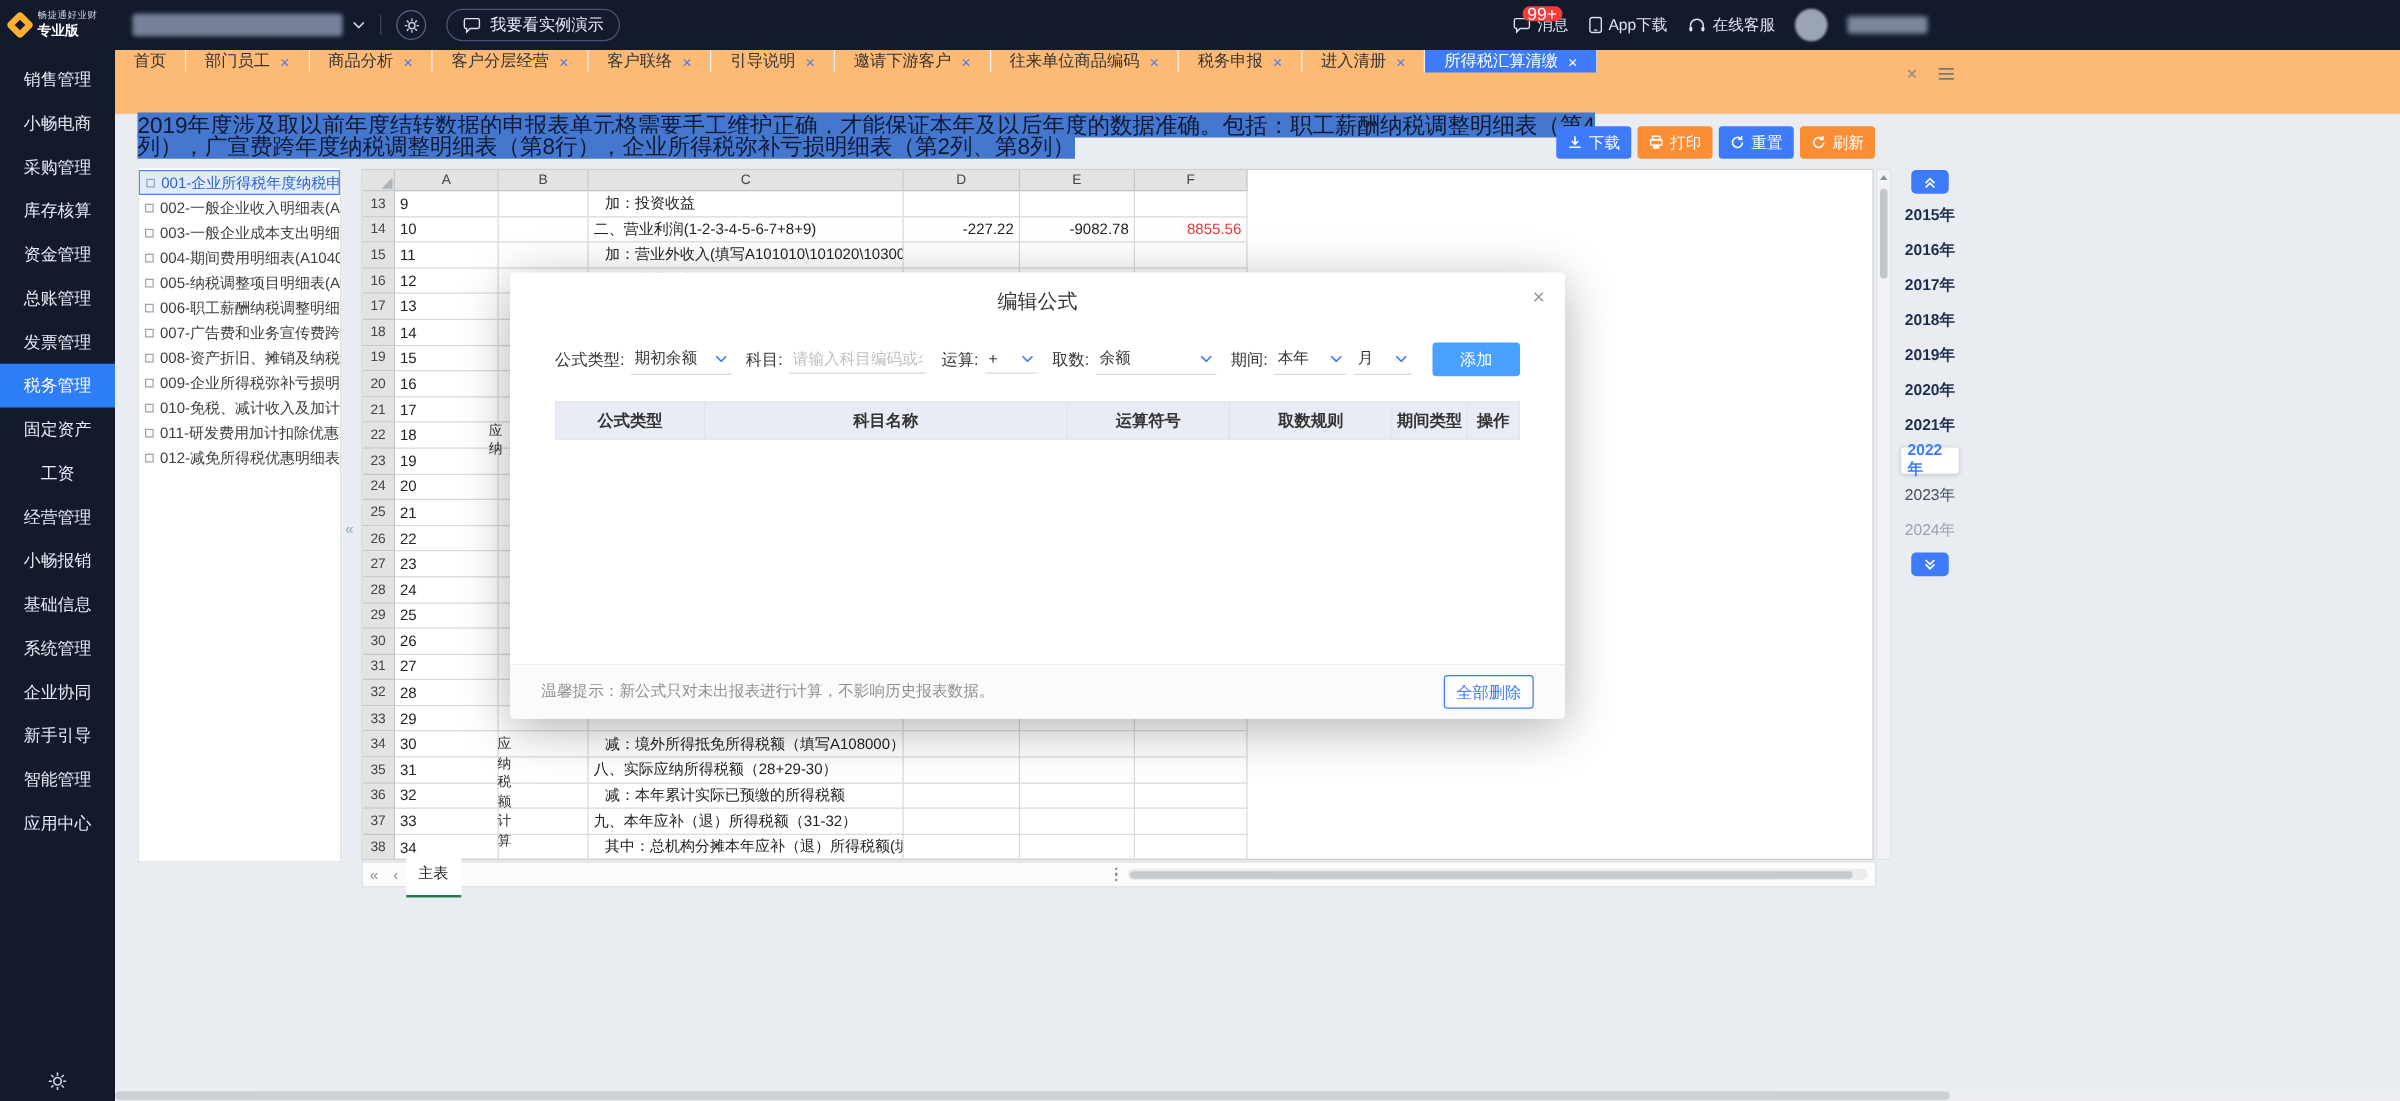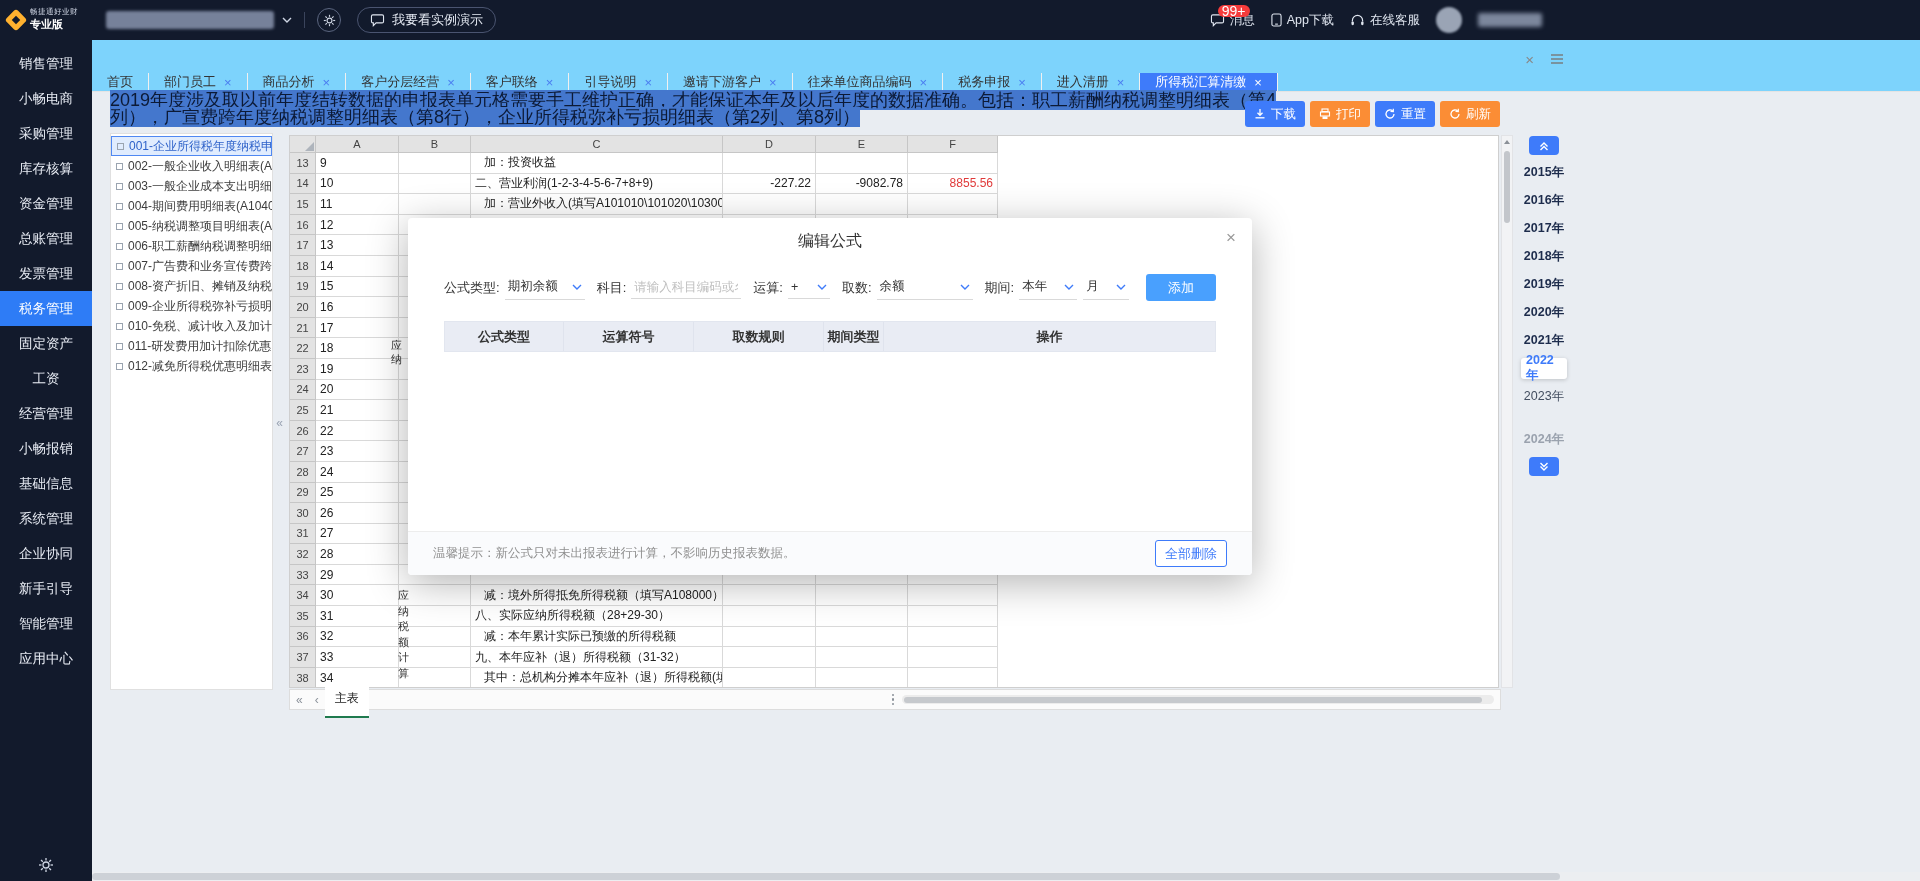--- a/index.html
+++ b/index.html
@@ -27,21 +27,21 @@
   .top-divider { width:1px; height:16px; background:#3a445c; margin:0 12px; }
   .gear-circle { width:24px; height:24px; border:1px solid #5b6680; border-radius:50%; display:flex; align-items:center; justify-content:center; }
   .demo-pill { margin-left:16px; display:flex; align-items:center; gap:7px; padding:3px 12px; border:1px solid #4a5470; border-radius:13px; font-size:13px; color:#e7ecf5; }
   .top-right { position:absolute; right:378px; top:0; height:40px; display:flex; align-items:center; gap:16px;justify-content:center; }
   .top-item { display:flex; align-items:center; gap:5px; font-size:12.5px; color:#dfe5ef; position:relative; }
   .badge { position:absolute; top:-7px; left:8px; background:#f53b3b; color:#fff; font-size:14px; line-height:12px; padding:0 4px; border-radius:7px; }
   .avatar { width:26px; height:26px; border-radius:50%; background:#9aa4b5; filter:blur(1px); }
   .uname { width:64px; height:14px; background:#7c879c; border-radius:2px; filter:blur(2px); }
 
   
-  .tabbar { position:absolute; left:92px; top:40px; right:0; height:52px; background:#7dd3fc; border-bottom:1px solid #e4e4e4; display:flex; align-items:flex-end; }
+  .tabbar { position:absolute; left:92px; top:40px; right:0; height:52px; background:#fdba74; border-bottom:1px solid #e4e4e4; display:flex; align-items:flex-start; }
   .tabs { display:flex; }
   .tab { display:flex; align-items:center; gap:8px; padding:0 15px; font-size:13px; color:#333; border-right:1px solid #f0f0f0; white-space:nowrap; }
   .tab.active { background:#3e7bfa; color:#fff; }
   .tab-close { font-size:13px; color:#4a7cf0; line-height:1; }
   .tab-close::before { content:"×"; }
   .tab.active .tab-close { color:#fff; }
   .tab-controls { position:absolute; right:356px; top:0; height:38px; display:flex; align-items:center; gap:16px; }
   .x-icon { font-size:15px; color:#888; }
   .x-icon::before { content:"×"; }
 
@@ -84,21 +84,21 @@
   .vs-arrow { height:12px; display:flex; align-items:center; justify-content:center; }
   .tri-up { width:0; height:0; border-left:3.5px solid transparent; border-right:3.5px solid transparent; border-bottom:4.5px solid #8b9097; }
   .vs-thumb { position:absolute; left:2px; top:15px; width:6px; height:72px; background:#c3c6cb; border-radius:3px; }
 
   .years { position:absolute; left:1521px; top:136px; width:46px; display:flex; flex-direction:column; align-items:center; gap:7px; }
   .yr-btn { width:30px; height:19px; background:#3e7bfa; border:none; border-radius:4px; display:flex; align-items:center; justify-content:center; padding:0; }
   .yr-list { display:flex; flex-direction:column; align-items:center; gap:7px; }
   .yr { font-size:12.5px; font-weight:bold; color:#1d2c4c; height:21px; display:flex; align-items:center; }
   .yr.active { background:#fff; color:#3e7bfa; padding:0 5px; border-radius:3px; box-shadow:0 1px 4px rgba(0,0,0,.18); }
   .yr.normal { font-weight:normal; color:#434e60; }
-  .yr.muted { font-weight:bold; color:#9aa2ae;margin-top:15px; }
+  .yr.muted { font-weight:normal; color:#9aa2ae; }
 
   .sheetbar { position:absolute; left:289px; top:689px; width:1212px; height:21px; background:#fbfbfb; border:1px solid #ddd; display:flex; align-items:center; }
   .nav-glyph { color:#8a9099; font-size:12px; padding:0 6px; }
   .nav-first::before { content:"«"; }
   .nav-prev::before { content:"‹"; }
   .sheet-tab { font-size:12px; color:#222; padding:17px 10px; height:100%; display:flex; align-items:center; border-bottom:2px solid #1f7a4e; background:#fff; }
   .dots-v { margin-left:auto; display:flex; flex-direction:column; gap:2px; padding:0 8px; }
   .dots-v i { width:2.5px; height:2.5px; background:#8a9099; border-radius:50%; }
   .h-track { width:592px; height:9px; background:#ececec; border-radius:5px; position:relative; margin-right:6px; }
   .h-thumb { position:absolute; left:2px; top:1.5px; width:578px; height:6px; background:#c6c9cd; border-radius:3px; }
@@ -847,20 +847,21 @@
       <span class="sel-value" data-interactable="false">月</span>
       <svg width="10" height="6" viewBox="0 0 10 6">
           <path d="M1 1 L5 5 L9 1" fill="none" stroke="#3e7bfa" stroke-width="1.4"></path>
         </svg>
     </div>
     <button class="add-btn" data-interactable="true">添加</button>
   </div>
 
   <div class="m-thead" data-interactable="false">
     <div class="th th1" data-interactable="false">公式类型</div>
+    <div class="th th2" data-interactable="false">科目名称</div>
     <div class="th th3" data-interactable="false">运算符号</div>
     <div class="th th4" data-interactable="false">取数规则</div>
     <div class="th th5" data-interactable="false">期间类型</div>
     <div class="th th6" data-interactable="false">操作</div>
   </div>
   <div class="m-body" data-interactable="false"></div>
 
   <div class="m-footer" data-interactable="false">
     <span class="m-tip" data-interactable="false">温馨提示：新公式只对未出报表进行计算，不影响历史报表数据。</span>
     <button class="del-btn" data-interactable="true">全部删除</button>

